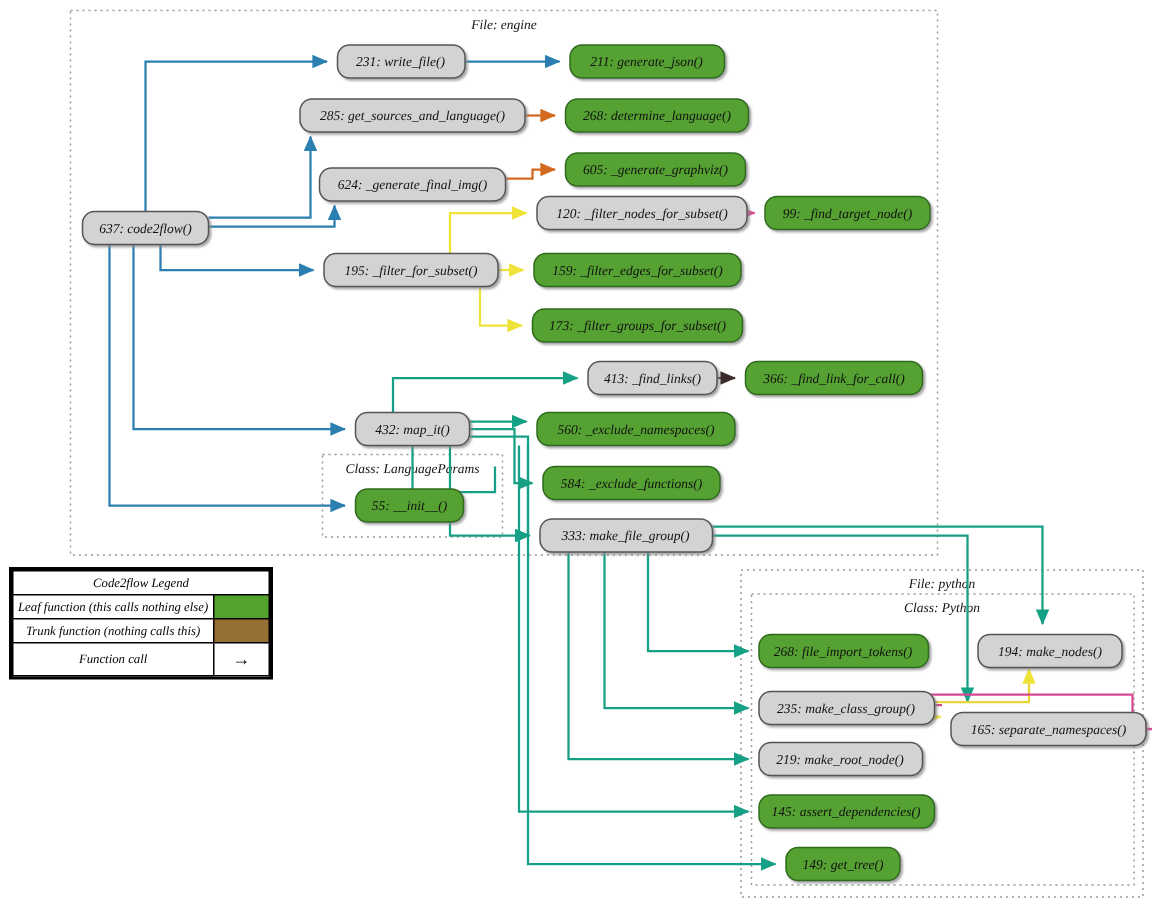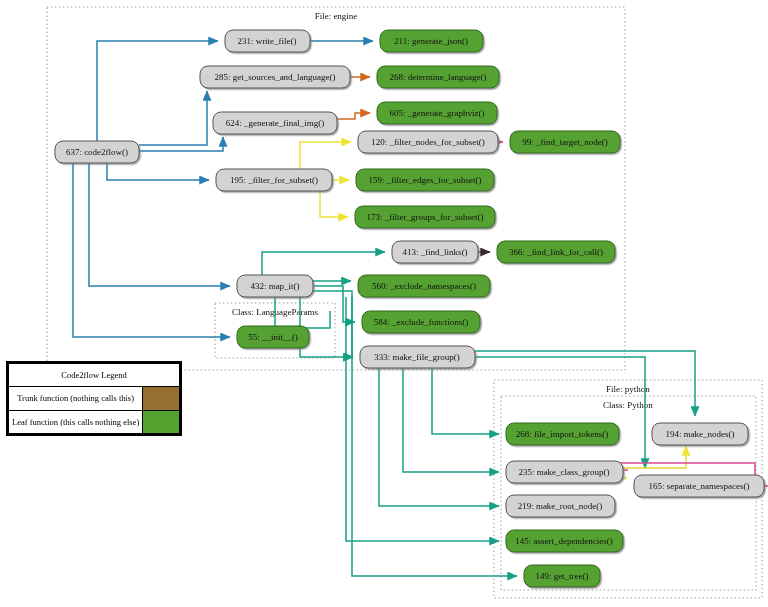--- a/index.html
+++ b/index.html
@@ -1,17 +1,17 @@
 <!DOCTYPE html>
 <html><head>
 <meta charset="utf-8">
 <style>
   html,body{margin:0;padding:0;background:#ffffff;}
   body{width:768px;height:607px;font-family:"Liberation Serif",serif;overflow:hidden;}
-  #canvas{position:relative;width:632px;height:607px;background:#fff;}
+  #canvas{position:relative;width:632px;height:607px;background:#fff;font-style:italic;}
   svg{position:absolute;left:0;top:0;width:768px;height:607px;}
   .node-label{font-family:"Liberation Serif",serif;font-size:9px;fill:#111;dominant-baseline:middle;text-anchor:middle;}
   .cluster-label{font-family:"Liberation Serif",serif;font-size:9px;fill:#111;text-anchor:middle;}
   .legend-box{position:absolute;border:2px solid #000;background:#fff;box-sizing:border-box;}
   table.legend{border-collapse:collapse;width:100%;height:100%;font-size:8.5px;font-family:"Liberation Serif",serif;}
   table.legend td{border:1px solid #000;text-align:center;padding:1px 3px;color:#000;white-space:nowrap;}
   td.swatch{width:44px;padding:0;}
 </style>
 </head>
 <body>
@@ -230,31 +230,35 @@
       <rect x="506" y="530" width="117" height="22" rx="8" ry="8" fill="#55a230" stroke="#2f6b1d" stroke-width="1" filter="url(#shd)"></rect>
       <text class="node-label" x="564" y="542">145: assert_dependencies()</text>
     </g>
     <g>
       <rect x="524" y="565" width="76" height="22" rx="8" ry="8" fill="#55a230" stroke="#2f6b1d" stroke-width="1" filter="url(#shd)"></rect>
       <text class="node-label" x="562" y="577">149: get_tree()</text>
     </g>
   </g>
 </svg>
 
-<div class="legend-box" style="left:6px;top:361px;width:176px;height:75px;">
+<div class="legend-box" style="left:6px;top:378px;width:176px;height:75px;">
   <table class="legend">
     <tbody>
           <tr>
             <td colspan="2">Code2flow Legend</td>
           </tr>
     <tr>
+      <td>Leaf function (this calls nothing else)</td>
+      <td class="swatch" style="background:#55a230;"></td>
+    </tr>
+    <tr>
       <td>Trunk function (nothing calls this)</td>
       <td class="swatch" style="background:#966f33;"></td>
     </tr>
     <tr>
-      <td>Leaf function (this calls nothing else)</td>
-      <td class="swatch" style="background:#55a230;"></td>
+      <td>Function call</td>
+      <td class="swatch" style="background:#fff;font-size:12px;">→</td>
     </tr>
   </tbody>
       </table>
 </div>
 
 </div>
 
 </body></html>

